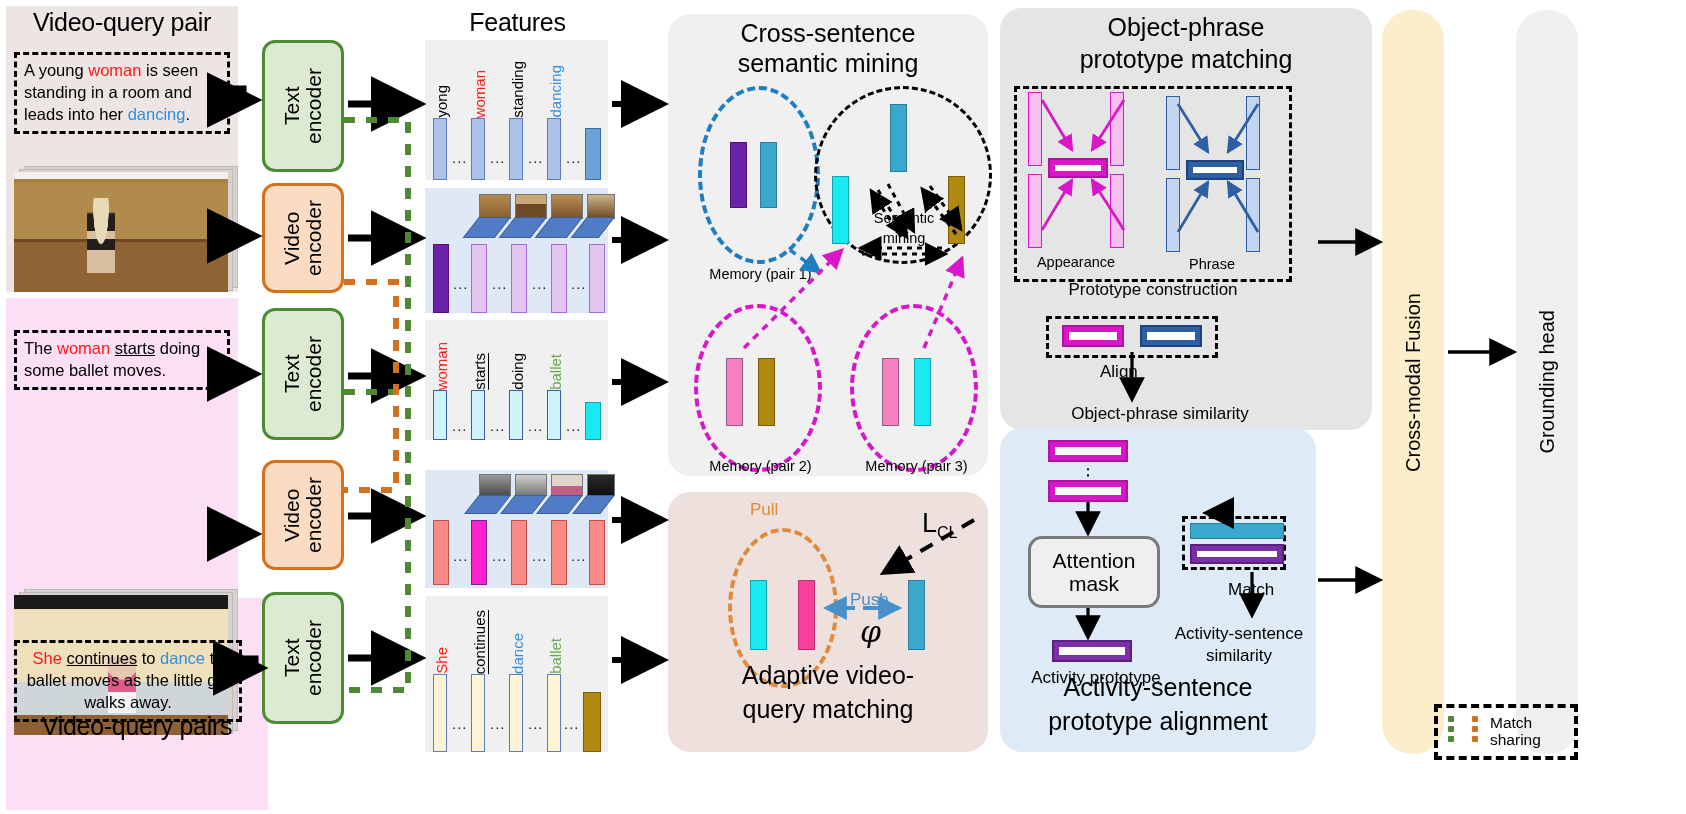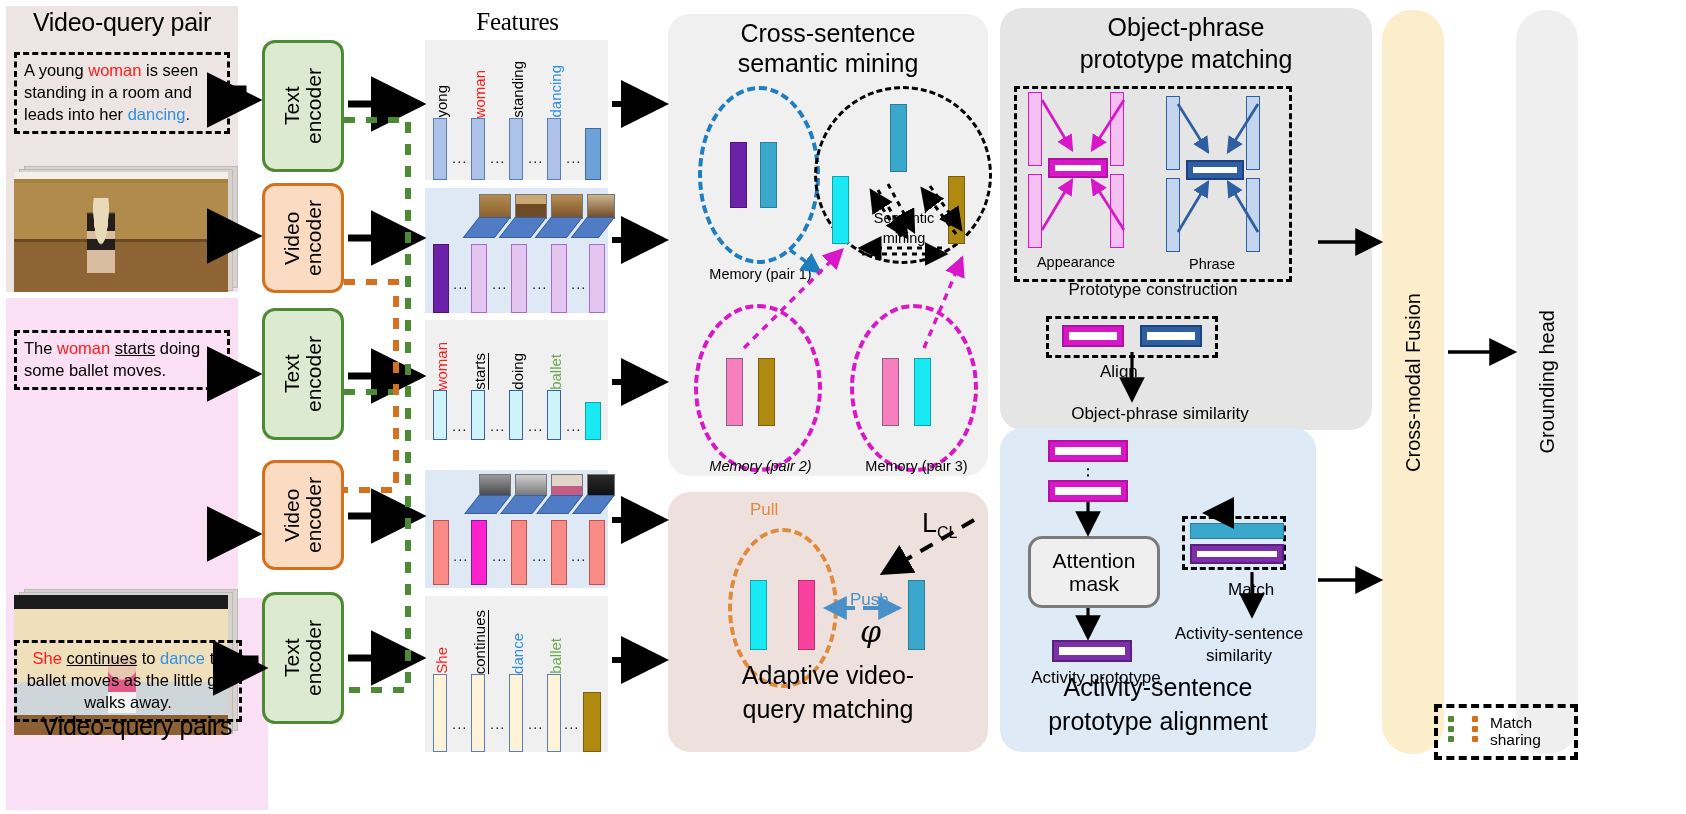--- a/index.html
+++ b/index.html
@@ -174,21 +174,21 @@
 </div>
 <div class="enc enc-vid" style="left:262px; top:460px; width:82px; height:110px;">
   <span style="white-space:pre-line;">Video
 encoder</span>
 </div>
 <div class="enc enc-text" style="left:262px; top:592px; width:82px; height:132px;">
   <span style="white-space:pre-line;">Text
 encoder</span>
 </div>
 
-<div class="abs panel-title" style="left:425px; top:8px; width:185px;font-family:Liberation Serif, serif;">Features</div>
+<div class="abs panel-title" style="left:425px; top:8px; width:185px;">Features</div>
 
 <div class="feat" style="left:425px; top:40px; width:183px; height:140px;">
   <div class="featbg" style="background:#f0f0f0;"></div>
   <div class="word" style="left:8px;  bottom:62px;">yong</div>
   <div class="word w-red" style="left:46px; bottom:62px;">woman</div>
   <div class="word" style="left:84px; bottom:62px;">standing</div>
   <div class="word w-blue" style="left:122px; bottom:62px;">dancing</div>
   <div class="bar" style="left:8px;  top:78px; width:14px; height:62px; background:#adc2e8; border-color:#5d7db8;"></div>
   <div class="bar" style="left:46px; top:78px; width:14px; height:62px; background:#adc2e8; border-color:#5d7db8;"></div>
   <div class="bar" style="left:84px; top:78px; width:14px; height:62px; background:#adc2e8; border-color:#5d7db8;"></div>
@@ -304,21 +304,21 @@
   <div class="ellipse" style="left:146px; top:72px; width:178px; height:178px; border:3px dashed #000;"></div>
   <div class="bar" style="left:222px; top:90px; width:17px; height:68px; background:#39a8cc; border-color:#2a7e99;"></div>
   <div class="bar" style="left:164px; top:162px; width:17px; height:68px; background:#18e9f2; border-color:#0fa5ad;"></div>
   <div class="bar" style="left:280px; top:162px; width:17px; height:68px; background:#b08a10; border-color:#7a5f08;"></div>
   <div class="mod-sub" style="left:186px; top:196px; width:100px;">Semantic</div>
   <div class="mod-sub" style="left:186px; top:216px; width:100px;">mining</div>
 
   <div class="ellipse" style="left:26px; top:290px; width:128px; height:168px; border:4px dashed #d818c8;"></div>
   <div class="bar" style="left:58px; top:344px; width:17px; height:68px; background:#f77fbd; border-color:#8a5f8a;"></div>
   <div class="bar" style="left:90px; top:344px; width:17px; height:68px; background:#b08a10; border-color:#7a5f08;"></div>
-  <div class="mod-sub" style="left:10px; top:444px; width:165px;font-style:italic;">Memory (pair 2)</div>
+  <div class="mod-sub" style="left:10px; top:444px; width:165px;">Memory (pair 2)</div>
 
   <div class="ellipse" style="left:182px; top:290px; width:128px; height:168px; border:4px dashed #d818c8;"></div>
   <div class="bar" style="left:214px; top:344px; width:17px; height:68px; background:#f77fbd; border-color:#8a5f8a;"></div>
   <div class="bar" style="left:246px; top:344px; width:17px; height:68px; background:#18e9f2; border-color:#0fa5ad;"></div>
   <div class="mod-sub" style="left:166px; top:444px; width:165px;">Memory (pair 3)</div>
 </div>
 
 <div class="mod" style="left:1000px; top:8px; width:372px; height:422px; background:#e5e5e5;">
   <div class="mod-title" style="top:6px;">Object-phrase</div>
   <div class="mod-title" style="top:38px;">prototype matching</div>

